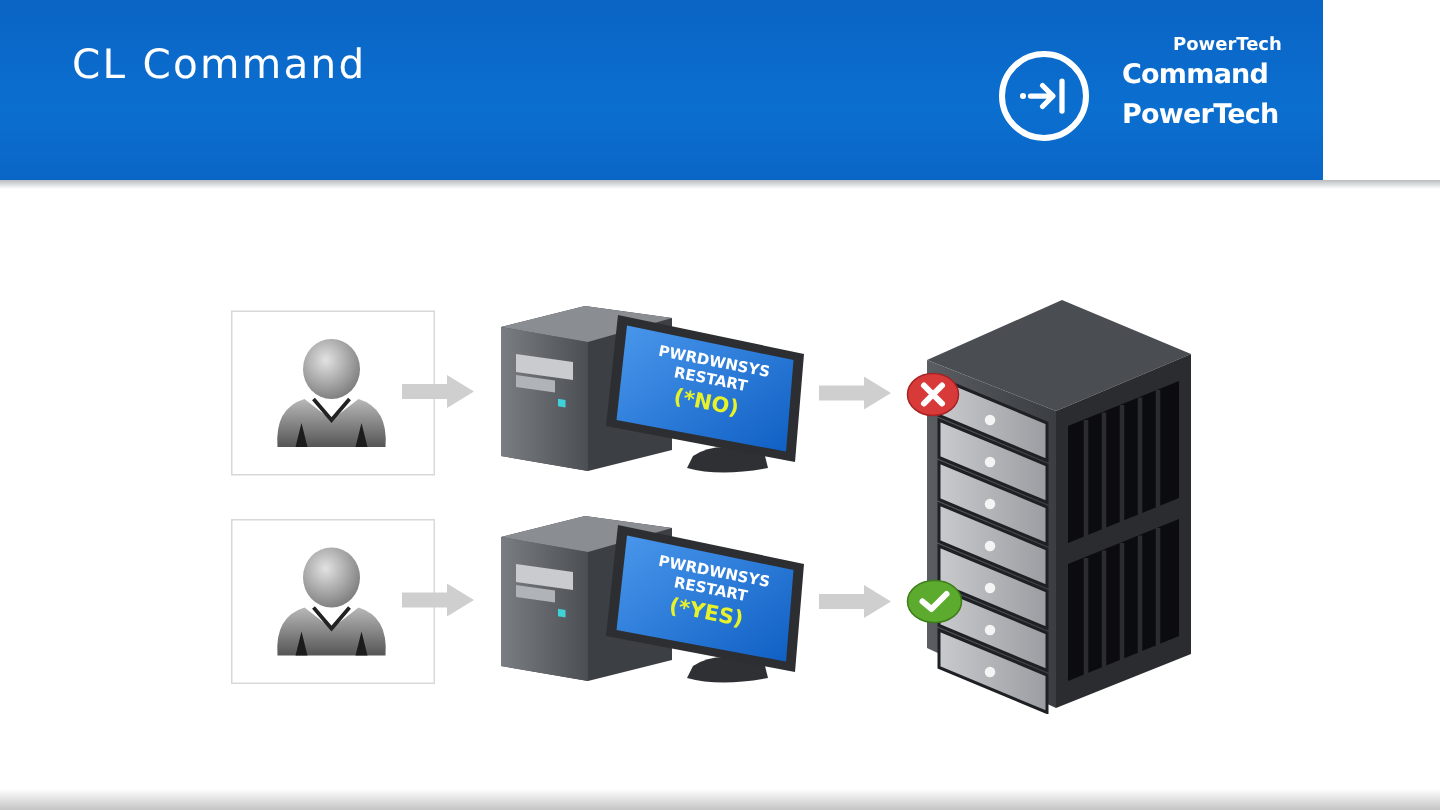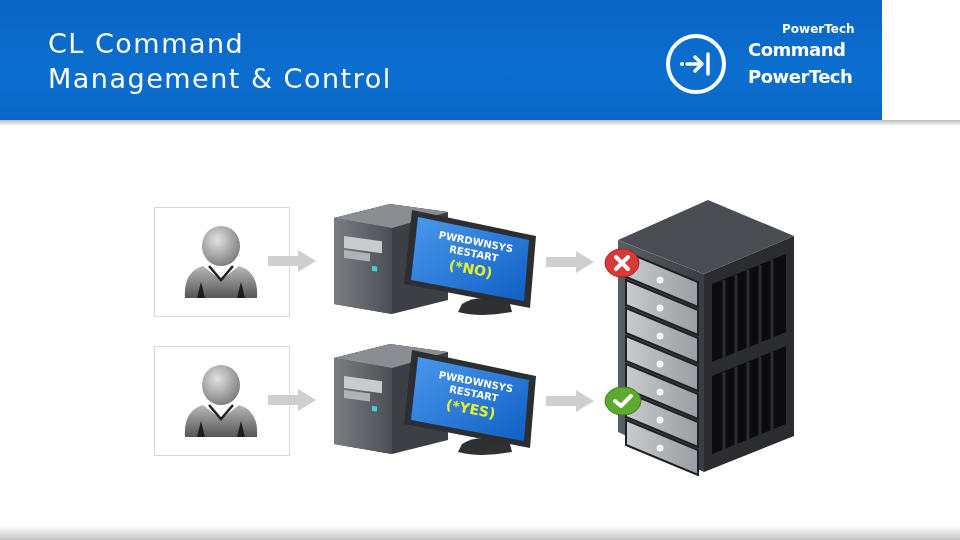--- a/index.html
+++ b/index.html
@@ -19,21 +19,20 @@
   .abs { position:absolute; }
   .screen-text { position:absolute; text-align:center; font-weight:bold; color:#fff; font-size:10px; line-height:12px; transform:rotate(11deg); width:110px; }
   .screen-text .val { color:#e8f22a; font-size:14px; line-height:18px; }
 </style>
 </head>
 <body>
 
 <div class="header">
   <div class="title">
     <div>CL Command</div>
-    <div>Management &amp; Control</div>
   </div>
   <div class="logo">
     <div class="logo-ring">
       <svg width="52" height="52" viewBox="0 0 52 52" style="position:absolute;left:0;top:0">
         <circle cx="12" cy="26" r="2" fill="#fff"></circle>
         <line x1="17" y1="26" x2="31" y2="26" stroke="#fff" stroke-width="3.5" stroke-linecap="round"></line>
         <polyline points="25,19 32,26 25,33" fill="none" stroke="#fff" stroke-width="3.5" stroke-linecap="round" stroke-linejoin="round"></polyline>
         <line x1="38" y1="16" x2="38" y2="36" stroke="#fff" stroke-width="3.5" stroke-linecap="round"></line>
       </svg>
     </div>

